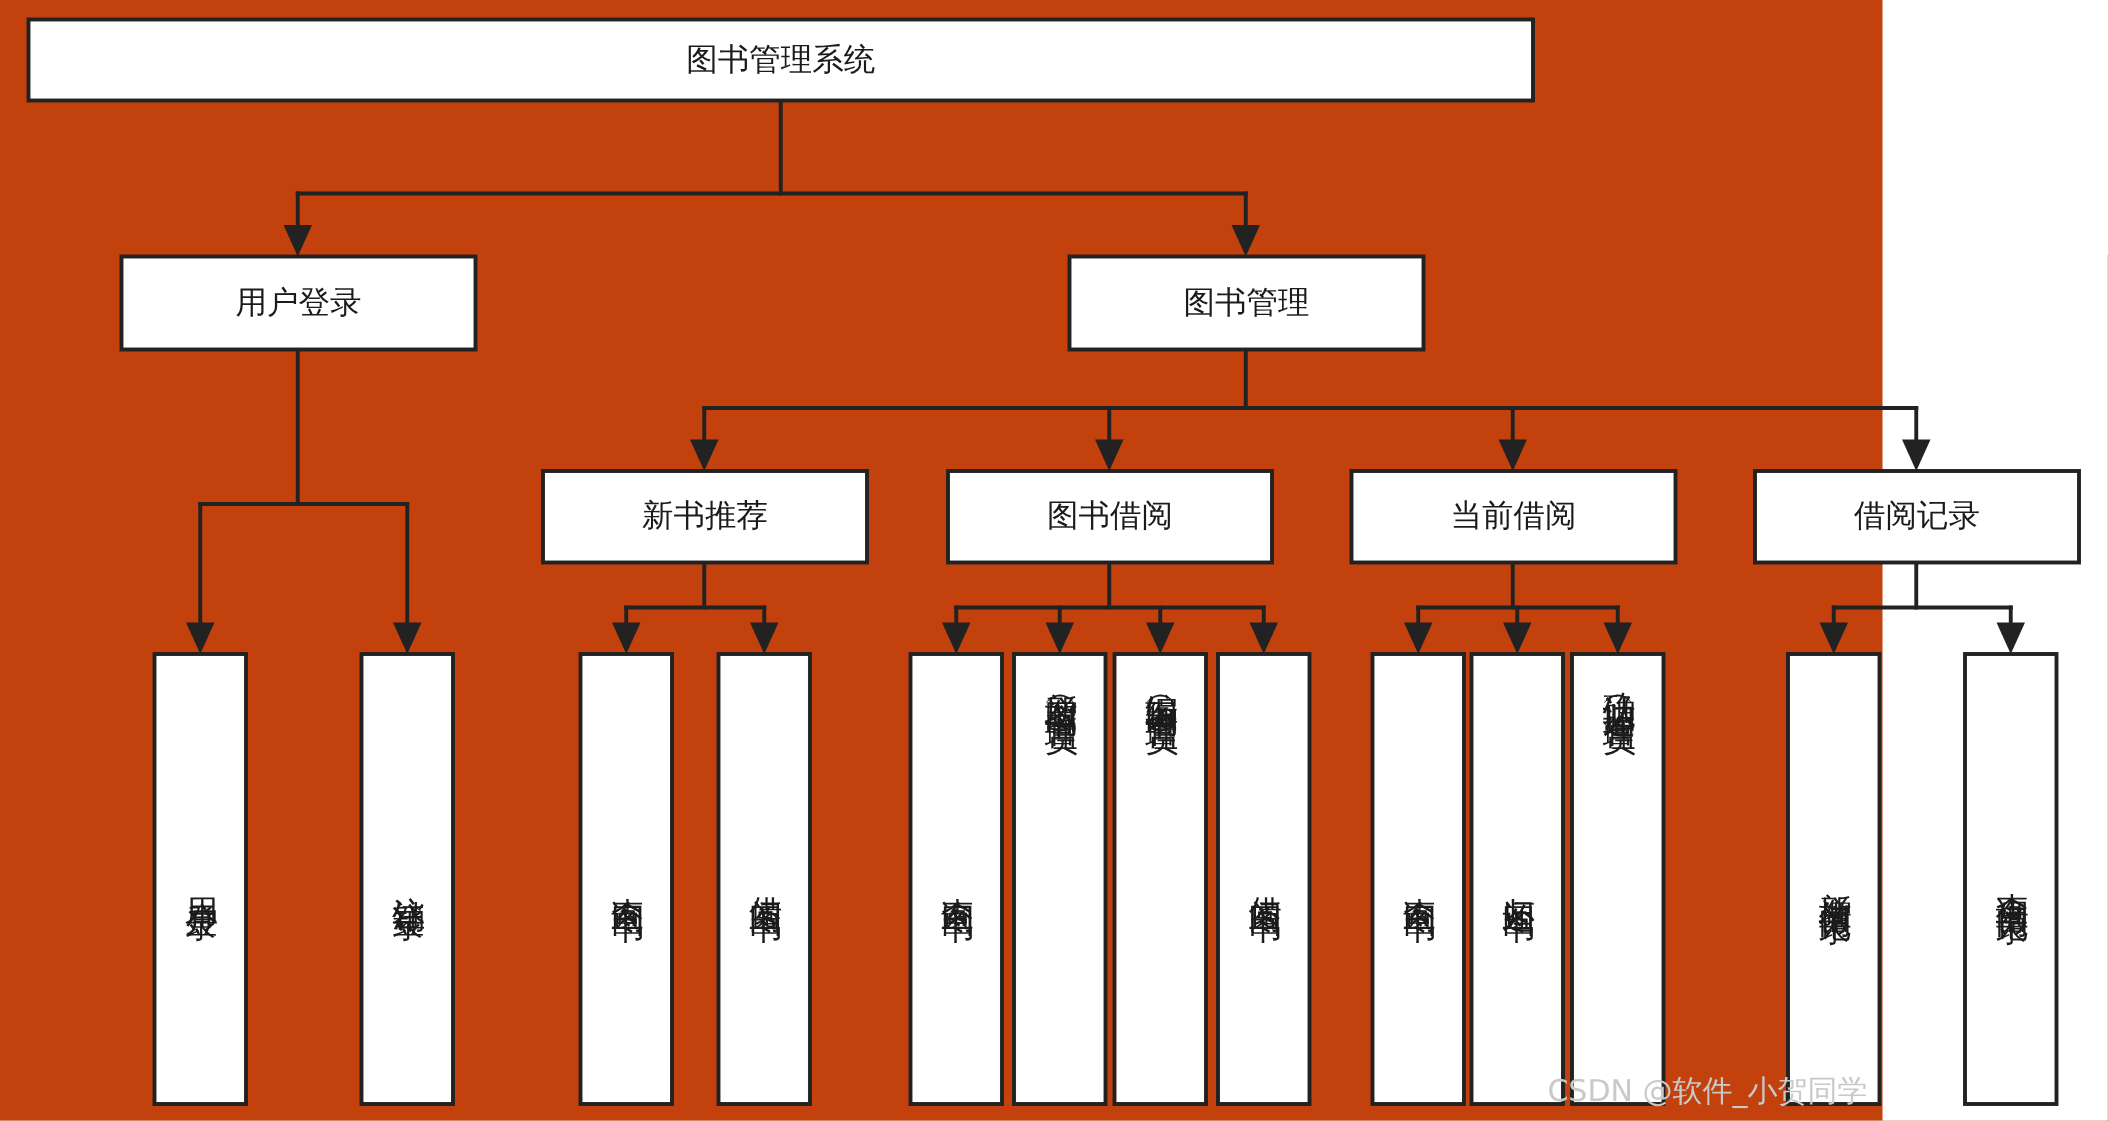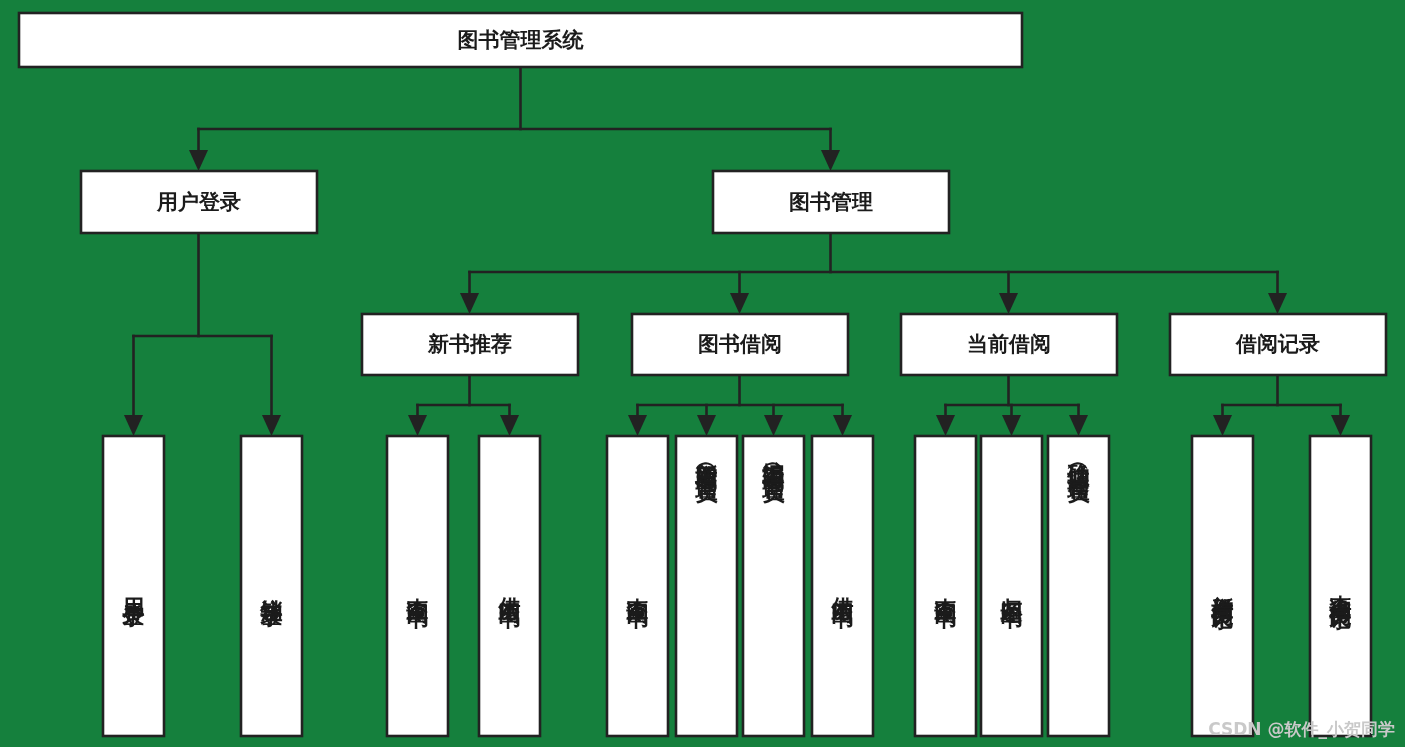--- a/index.html
+++ b/index.html
@@ -8,24 +8,23 @@
     background: #ffffff;
   }
   body {
     width: 1405px;
     height: 747px;
     overflow: hidden;
     font-family: "DejaVu Sans", "Liberation Sans", sans-serif;
   }
   #diagram-root {
     position: relative;
-    width: 1405px;
+    width: 1255px;
     height: 747px;
-    background: #15803d;
-    font-weight: bold;
+    background: #c2410c;
   }
   svg.diagram-canvas {
     position: absolute;
     top: 0;
     left: 0;
     width: 1405px;
     height: 747px;
     display: block;
   }
   .node-box {
@@ -65,21 +64,21 @@
     line-height: 1.0;
     letter-spacing: 3px;
     color: #1b1b1b;
     white-space: nowrap;
   }
   .watermark {
     position: absolute;
     right: 10px;
     bottom: 6px;
     font-family: "DejaVu Sans", "Liberation Sans", sans-serif;
-    font-size: 17px;
+    font-size: 20px;
     color: #c9c9c9;
     white-space: nowrap;
     pointer-events: none;
     text-align: right;
   }
 </style>
 </head>
 <body>
 
 <div id="diagram-root">

